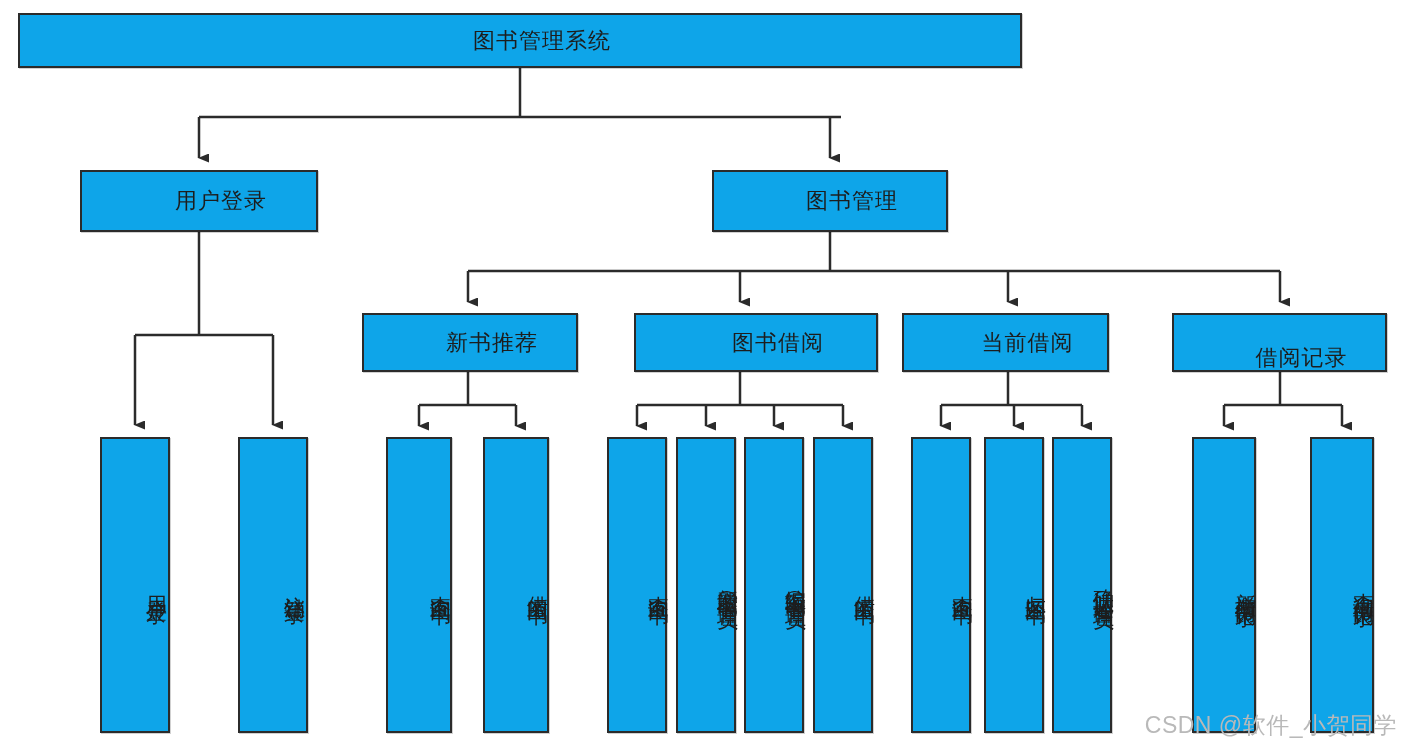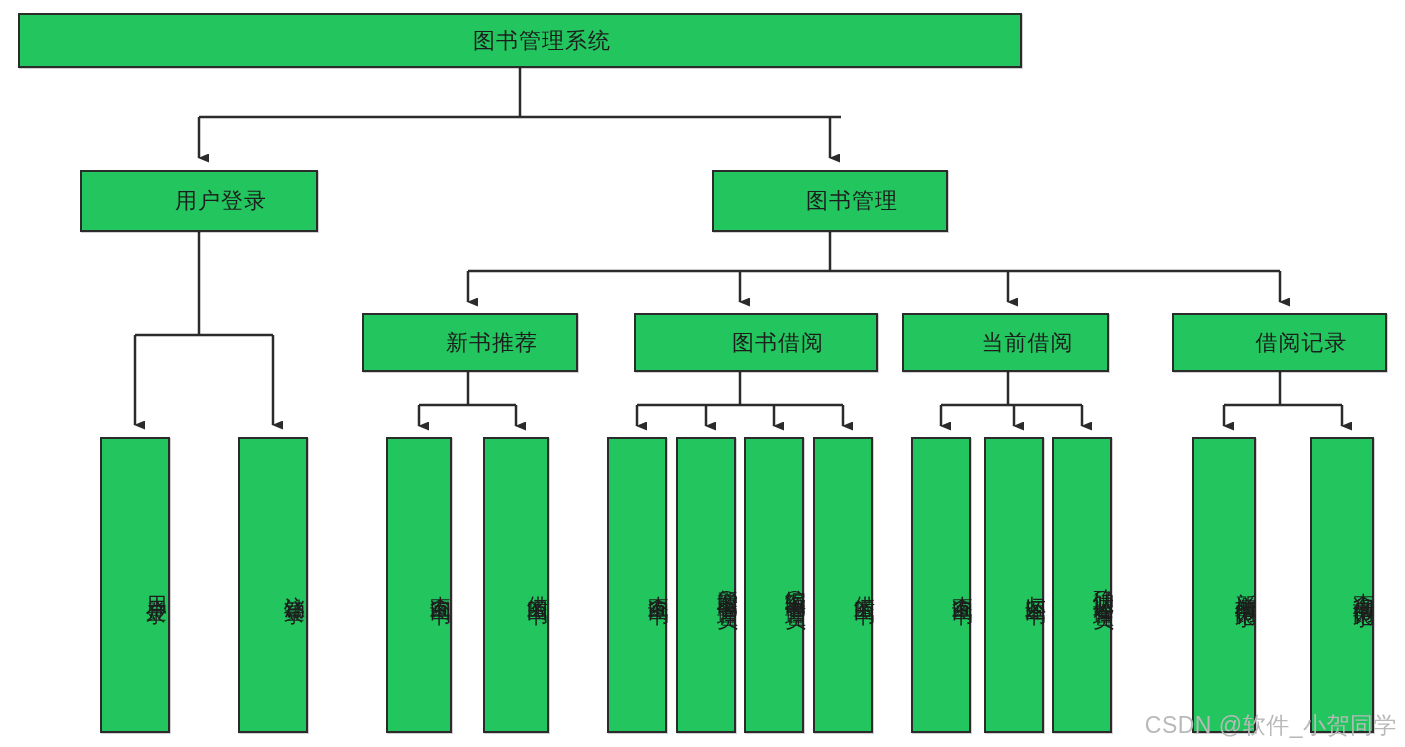--- a/index.html
+++ b/index.html
@@ -17,21 +17,21 @@
   #edges{
     position:absolute;
     left:0;top:0;
     width:1405px;
     height:747px;
     pointer-events:none;
   }
   .node{
     position:absolute;
     box-sizing:border-box;
-    background:#22c55e;
+    background:#0ea5e9;
     border:2.5px solid #2b2b2b;
     display:flex;
     align-items:center;
     justify-content:center;
     box-shadow:1px 1px 0 rgba(0,0,0,0.18);
     padding-left:44px;
   }
   .node .label{
     font-size:22px;
     letter-spacing:1px;
@@ -131,21 +131,21 @@
 
   <div class="node" id="n-l1-1" style="left: 712px; top: 170px; width: 236px; height: 62px;">
     <span class="label">图书管理</span>
   </div>
   <div class="node" id="n-l2-1" style="left: 634px; top: 313px; width: 244px; height: 59px;">
     <span class="label">图书借阅</span>
   </div>
   <div class="node" id="n-l2-2" style="left: 902px; top: 313px; width: 207px; height: 59px;">
     <span class="label">当前借阅</span>
   </div>
-  <div class="node" id="n-l2-3" style="left: 1172px; top: 313px; width: 215px; height: 59px;">
+  <div class="node" id="n-l2-3" style="left: 1172px; top: 313px; width: 215px; height: 59px; align-items: flex-end;">
     <span class="label">借阅记录</span>
   </div>
 
   <div class="node vert" id="n-lf-0" style="left: 100px; top: 437px; width: 70px; height: 296px;">
     <span class="label">用户登录</span>
   </div>
   <div class="node vert" id="n-lf-1" style="left: 238px; top: 437px; width: 70px; height: 296px;">
     <span class="label">注销登录</span>
   </div>
   <div class="node vert" id="n-lf-2" style="left: 386px; top: 437px; width: 66px; height: 296px;">

